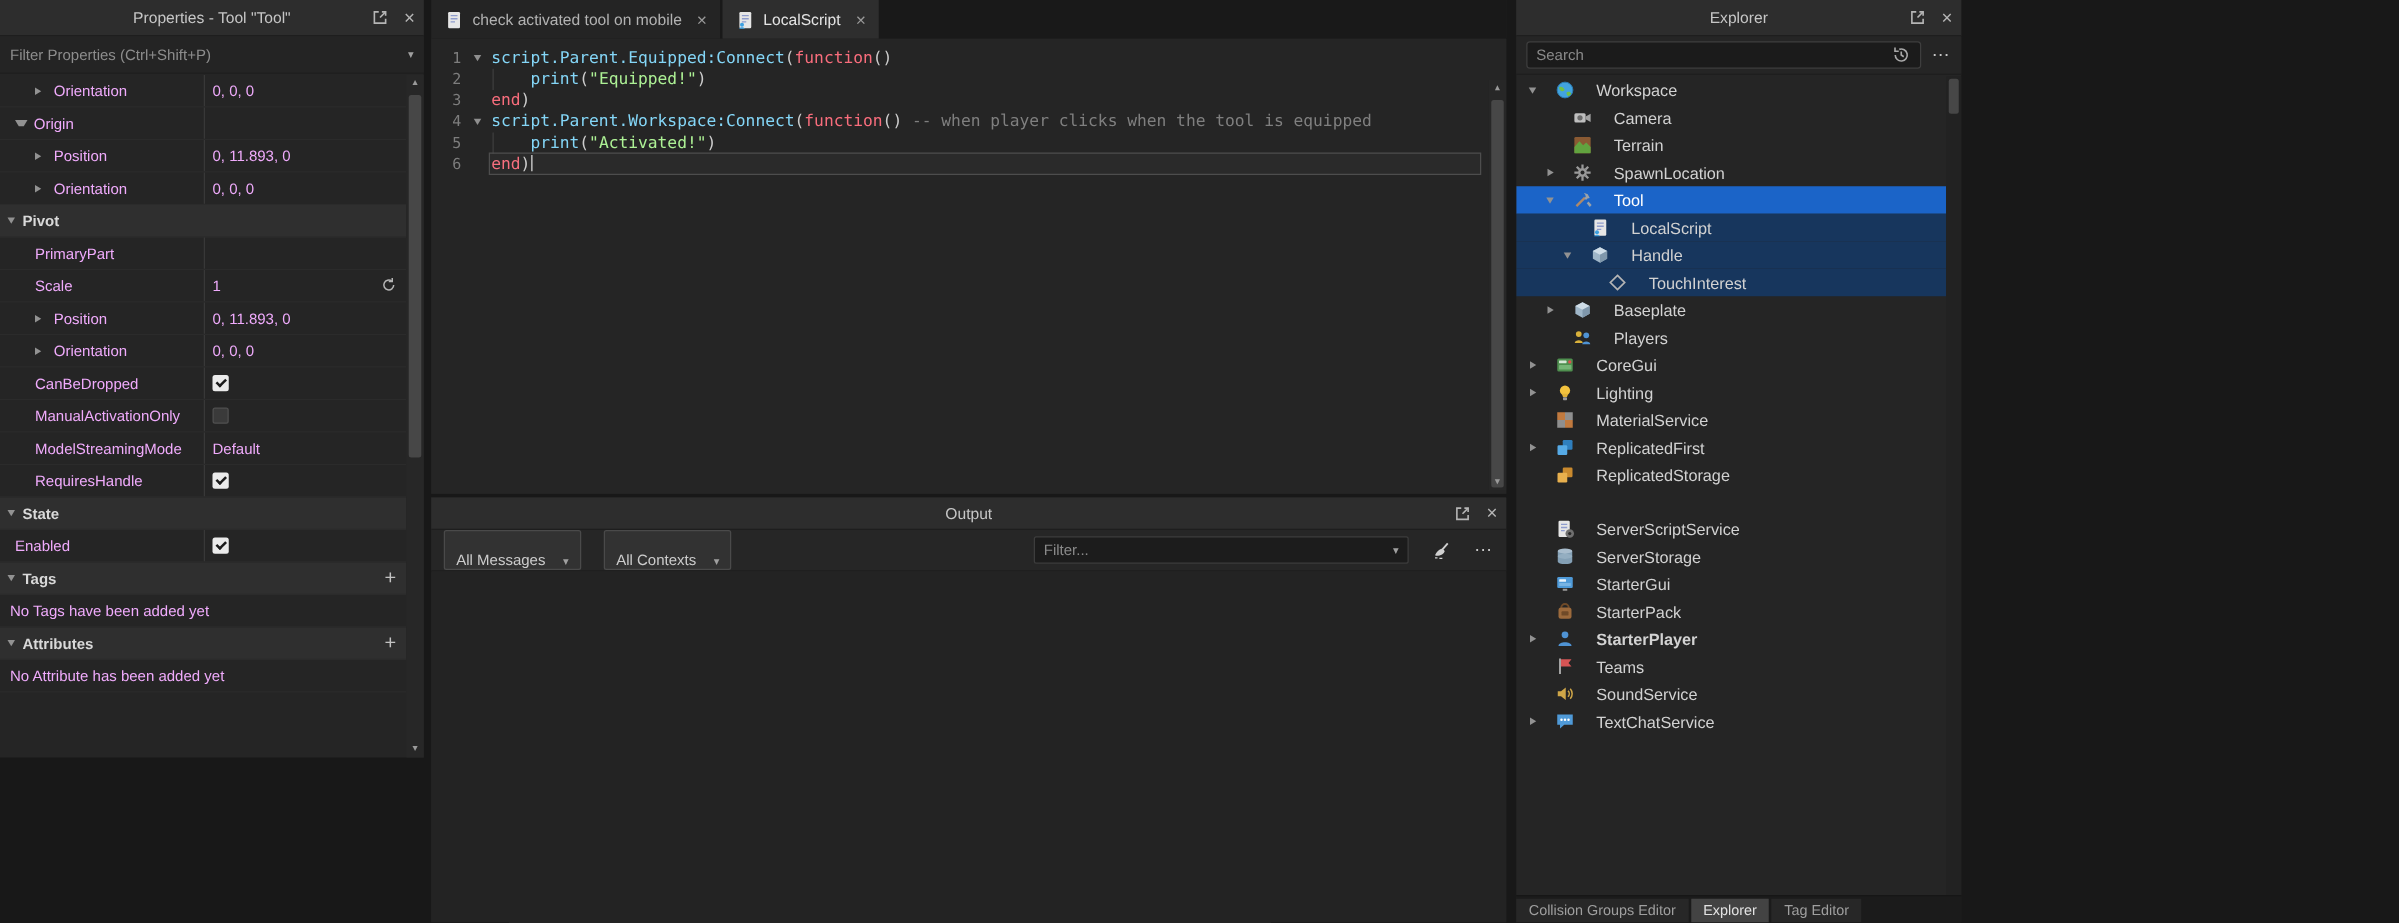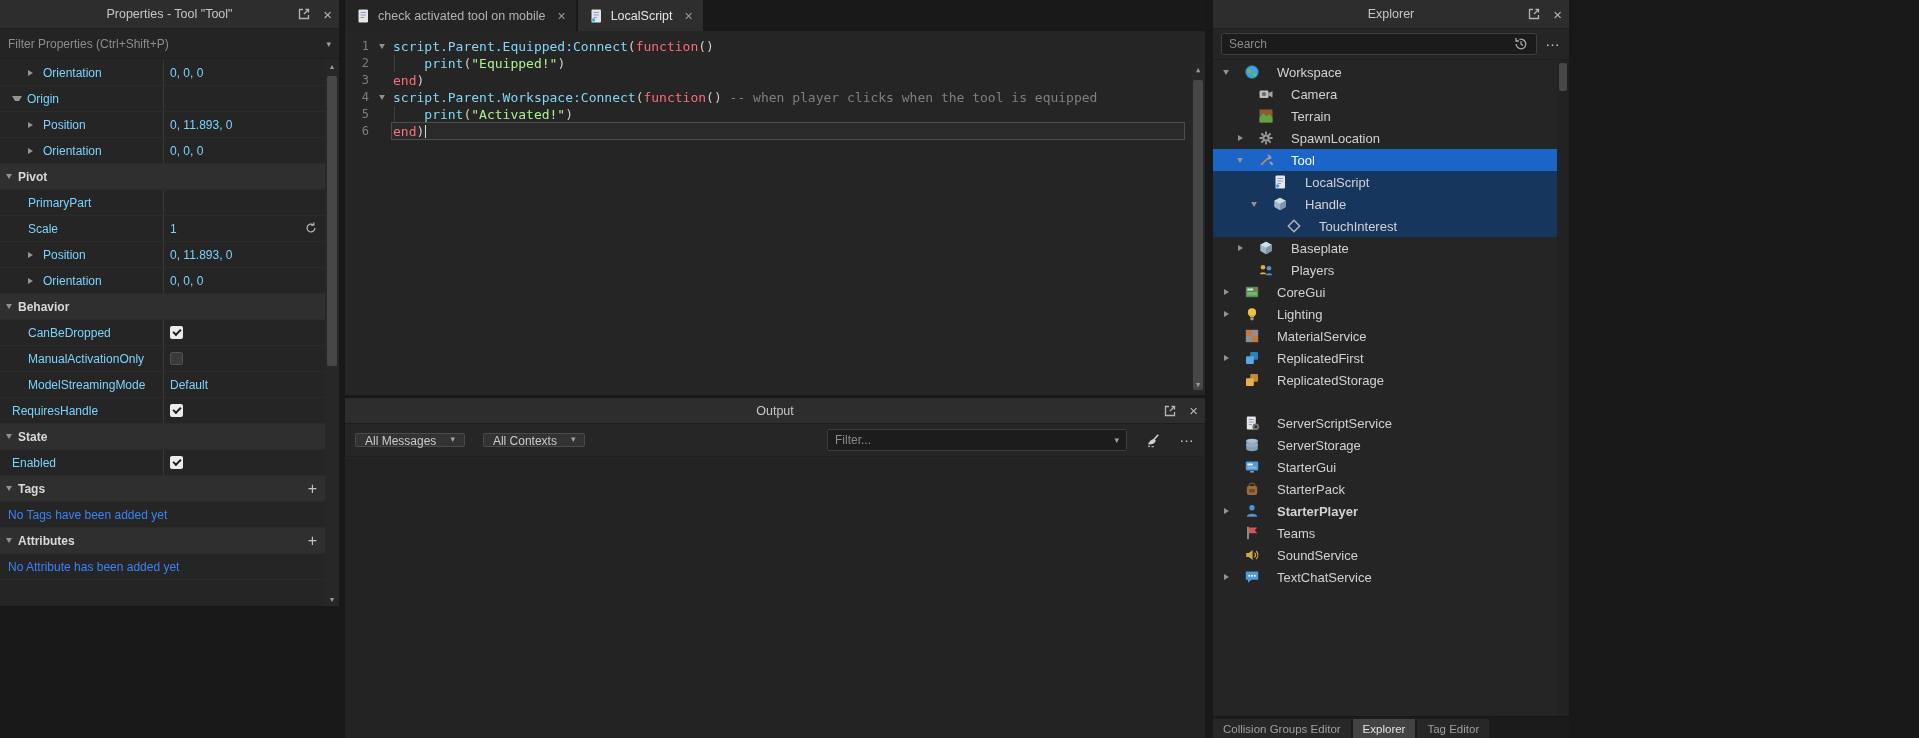--- a/index.html
+++ b/index.html
@@ -18,26 +18,26 @@
   .tri{display:inline-block;width:0;height:0;flex:none}
   .tri.right{border-left:5px solid #929292;border-top:3.5px solid transparent;border-bottom:3.5px solid transparent}
   .tri.down{border-top:5px solid #929292;border-left:3.5px solid transparent;border-right:3.5px solid transparent}
 
   
   .properties{left:0;top:0;width:339px;height:606px}
   .filterrow{height:30px;border-bottom:1px solid #1e1e1e;background:#242424;display:flex;align-items:center;padding:0 8px}
   .filterrow input{flex:1;background:transparent;border:none;outline:none;color:#5eead4;font-size:12px;font-family:inherit}
   .filterrow input::placeholder{color:#8d8d8d}
   .prows{position:absolute;top:60px;left:0;right:14px;bottom:0;overflow:hidden}
-  .prow{height:26px;display:flex;align-items:center;border-bottom:1px solid #2b2b2b;font-size:12px;color:#7dd3fc}
+  .prow{height:26px;display:flex;align-items:center;border-bottom:1px solid #2b2b2b;font-size:12px;color:#f0abfc}
   .prow .pname{width:163px;flex:none;height:100%;display:flex;align-items:center;gap:5px}
   .prow .pname .tri{width:10px}
   .prow .pval{flex:1;height:100%;border-left:1px solid #383838;display:flex;align-items:center;padding-left:6px;position:relative}
   .prow.section{background:#2f2f2f;font-weight:bold;color:#d9d9d9;padding-left:6px;gap:6px}
-  .prow.note{color:#3b82f6;padding-left:8px}
+  .prow.note{color:#f0abfc;padding-left:8px}
   .plus{margin-left:auto;margin-right:8px;font-weight:normal;font-size:16px;color:#c2c2c2;line-height:1}
   .cb{width:13px;height:13px;border-radius:2px;background:#ebebeb;position:relative;flex:none}
   .cb::after{content:"";position:absolute;left:3px;top:3px;width:6px;height:3px;border-left:2px solid #1c1c1c;border-bottom:2px solid #1c1c1c;transform:rotate(-45deg)}
   .cb.off{background:#3a3a3a;border:1px solid #505050}
   .cb.off::after{display:none}
   .reset{position:absolute;right:7px;top:5px}
   .reset svg{width:14px;height:14px}
   
   .vscroll{position:absolute;width:14px;background:#272727}
   .vscroll .sarr{position:absolute;left:0;right:0;text-align:center;font-size:7px;color:#9a9a9a;height:13px;line-height:13px}
@@ -62,21 +62,21 @@
   .tk-plain{color:#cccccc}.tk-keyword{color:var(--c-keyword)}.tk-string{color:var(--c-string)}
   .tk-comment{color:var(--c-comment)}.tk-builtin{color:var(--c-builtin)}
   .cline.current::after{content:"";position:absolute;left:46px;right:20px;top:-1px;bottom:0;border:1px solid #4d4d4d;background:rgba(255,255,255,.025);pointer-events:none}
   .cursor{display:inline-block;width:1px;height:13px;background:#dddddd;vertical-align:-2px;margin-left:1px}
   .editor .vscroll{top:33px;right:0;bottom:3px}
 
   
   .output{left:345px;top:398px;width:860px;height:340px}
   .output .titlebar{height:26px}
   .otoolbar{height:33px;background:#262626;border-bottom:1px solid #1f1f1f;display:flex;align-items:center;padding:0 10px;gap:18px}
-  .dropdown{height:14px;background:#323232;border:1px solid #4a4a4a;border-radius:2px;display:flex;align-items:flex-start;padding:0 9px;gap:14px;font-size:12px;color:#cccccc}
+  .dropdown{height:32px;background:#323232;border:1px solid #4a4a4a;border-radius:2px;display:flex;align-items:flex-end;padding:0 9px;gap:14px;font-size:12px;color:#cccccc}
   .ospacer{flex:1}
   .filterbox{width:300px;height:22px;background:#1c1c1c;border:1px solid #3d3d3d;border-radius:2px;display:flex;align-items:center;padding:0 7px;gap:6px}
   .filterbox input{flex:1;background:transparent;border:none;outline:none;color:#cccccc;font-size:12px;font-family:inherit}
   .filterbox input::placeholder{color:#8a8a8a}
   .more{color:#c8c8c8;font-size:15px;letter-spacing:1px;line-height:0;padding-bottom:7px}
   .ocontent{position:absolute;top:60px;left:0;right:0;bottom:0;background:#232323}
   .broom svg{width:19px;height:19px}
 
   
   .explorer{left:1213px;top:0;width:356px;height:738px}
@@ -185,24 +185,20 @@
       </div>
       <div class="prow">
         <div class="pname" style="padding-left:28px">
           <i class="tri right"></i>
           <span>Orientation</span>
         </div>
         <div class="pval">
           <span>0, 0, 0</span>
         </div>
       </div>
-      <div class="prow section">
-        <i class="tri down"></i>
-        <span>Behavior</span>
-      </div>
       <div class="prow">
         <div class="pname" style="padding-left:28px">
           <span>CanBeDropped</span>
         </div>
         <div class="pval">
           <span class="cb "></span>
         </div>
       </div>
       <div class="prow">
         <div class="pname" style="padding-left:28px">
@@ -214,21 +210,21 @@
       </div>
       <div class="prow">
         <div class="pname" style="padding-left:28px">
           <span>ModelStreamingMode</span>
         </div>
         <div class="pval">
           <span>Default</span>
         </div>
       </div>
       <div class="prow">
-        <div class="pname" style="padding-left:12px">
+        <div class="pname" style="padding-left:28px">
           <span>RequiresHandle</span>
         </div>
         <div class="pval">
           <span class="cb "></span>
         </div>
       </div>
       <div class="prow section">
         <i class="tri down"></i>
         <span>State</span>
       </div>

